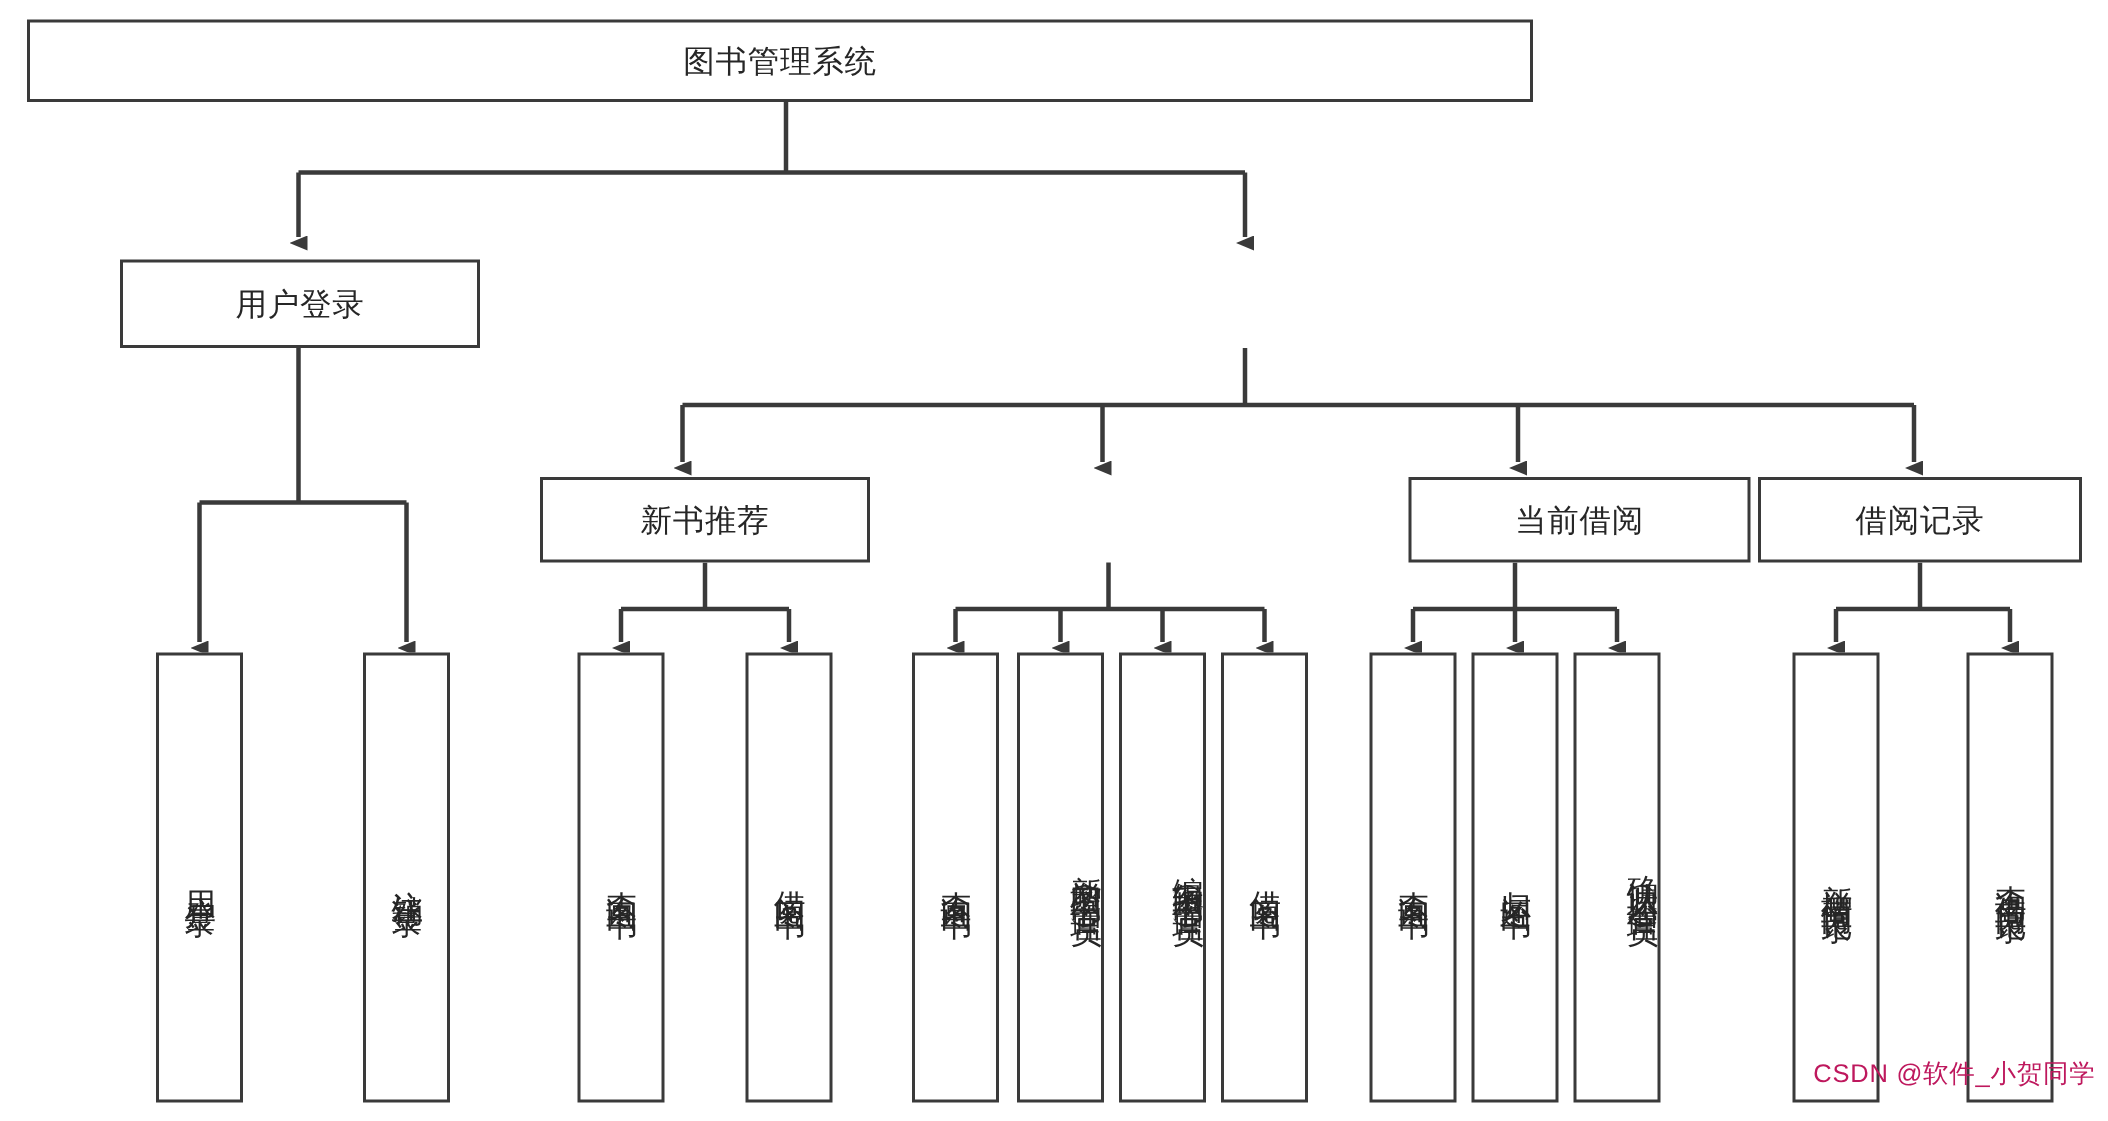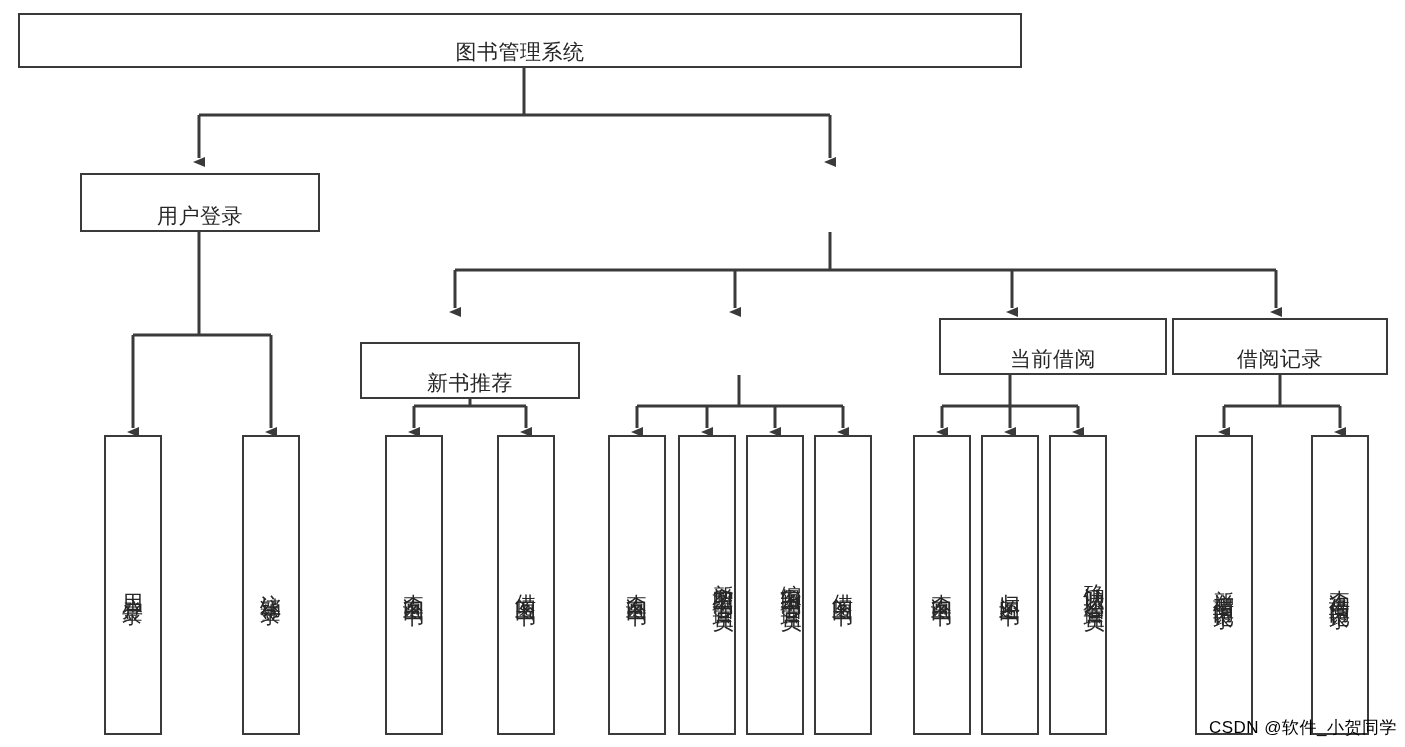--- a/index.html
+++ b/index.html
@@ -23,21 +23,21 @@
     top: 0;
     width: 1405px;
     height: 747px;
   }
   .node-box {
     position: absolute;
     box-sizing: border-box;
     border: 2px solid #3a3a3a;
     background: #ffffff;
     display: flex;
-    align-items: flex-end;
+    align-items: center;
     justify-content: center;
     color: #262626;
   }
   .node-box.horizontal {
     font-size: 21px;
     letter-spacing: 0.5px;
   }
   .node-box.vertical {
     writing-mode: vertical-rl;
     text-orientation: upright;
@@ -51,23 +51,23 @@
   }
   .node-box.vertical.centered {
     align-items: center;
   }
   .node-label {
     white-space: nowrap;
   }
   .watermark {
     position: absolute;
     right: 8px;
-    bottom: 8px;
+    bottom: 20px;
     font-size: 17px;
-    color: #000000;
+    color: #be185d;
     letter-spacing: 0.5px;
     white-space: nowrap;
   }
 </style>
 </head>
 <body>
 
 <div id="canvas">
 
   <svg class="diagram" viewBox="0 0 1405 747" xmlns="http://www.w3.org/2000/svg">
@@ -121,21 +121,21 @@
   </svg>
 
   <div class="node-box horizontal" style="left:18px; top:13px; width:1004px; height:55px;">
     <span class="node-label">图书管理系统</span>
   </div>
 
   <div class="node-box horizontal" style="left:80px; top:173px; width:240px; height:59px;">
     <span class="node-label">用户登录</span>
   </div>
 
-  <div class="node-box horizontal" style="left:360px; top:318px; width:220px; height:57px;margin-top:24px;">
+  <div class="node-box horizontal" style="left:360px; top:318px; width:220px; height:57px;">
     <span class="node-label">新书推荐</span>
   </div>
   <div class="node-box horizontal" style="left:903px; top:318px; width:228px; height:57px;margin-left:36px;">
     <span class="node-label">当前借阅</span>
   </div>
   <div class="node-box horizontal" style="left:1172px; top:318px; width:216px; height:57px;font-family:Liberation Serif, serif;">
     <span class="node-label">借阅记录</span>
   </div>
 
   <div class="node-box vertical centered" style="left:104px; top:435px; width:58px; height:300px;">

